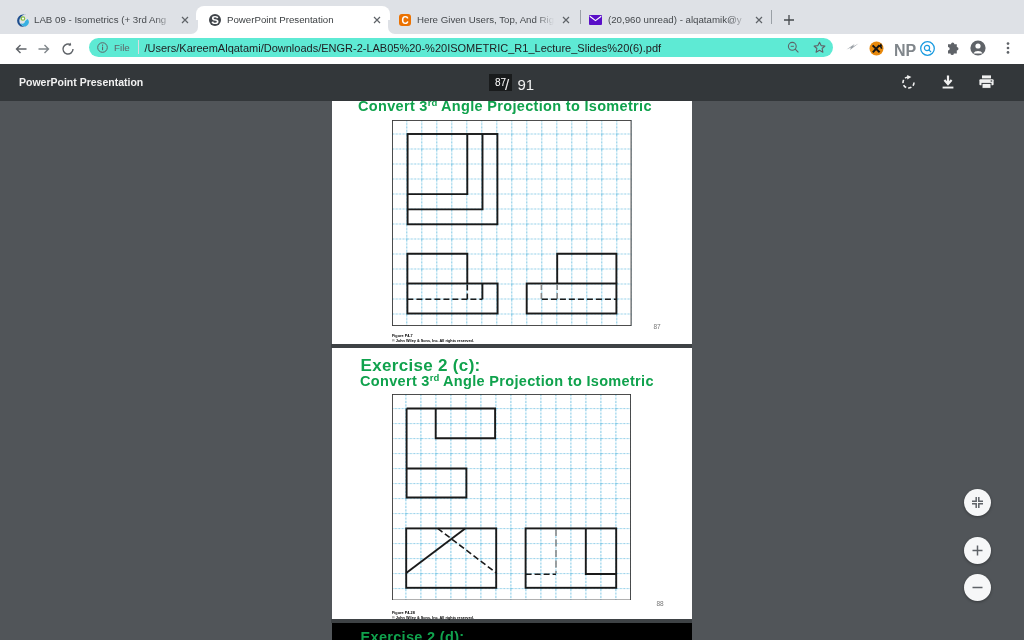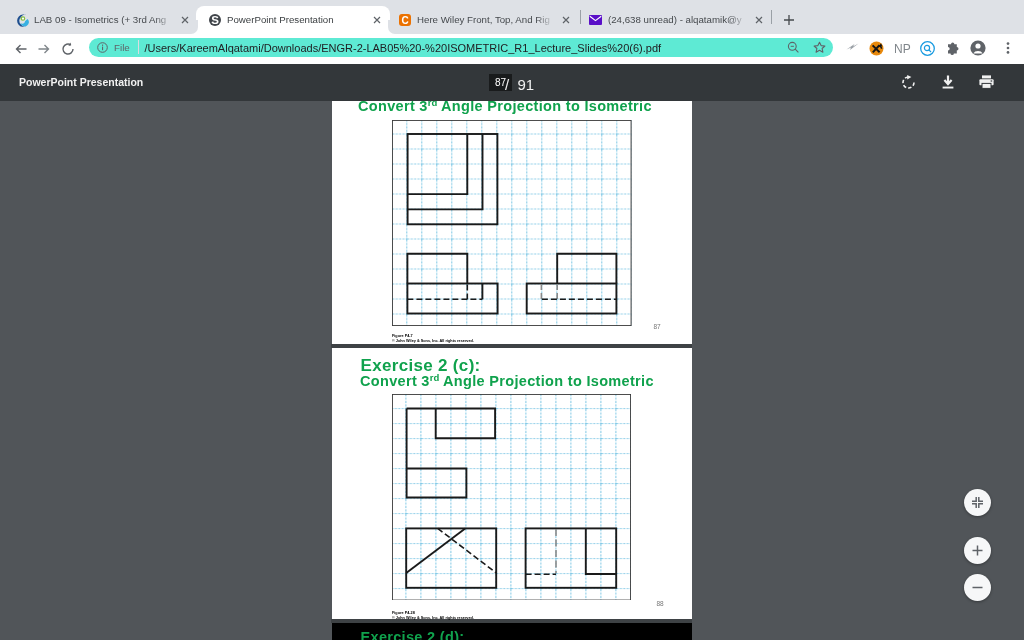--- a/index.html
+++ b/index.html
@@ -32,31 +32,31 @@
     <circle cx="6" cy="6" r="6" fill="#40454a"></circle>
     <text x="6" y="10" font-family="Liberation Sans,sans-serif" font-size="11.5" font-weight="bold" fill="#fff" text-anchor="middle">S</text>
   </svg>
   <div class="tabtxt abs" style="left:227px;top:14px;width:140px;color:#3c4043">PowerPoint Presentation</div>
   <svg class="abs" style="left:372px;top:15px" width="10" height="10" viewBox="0 0 10 10">
       <path d="M2 2 L8 8 M8 2 L2 8" stroke="#5f6368" stroke-width="1.2"></path>
     </svg>
 
   <div class="abs" style="left:399px;top:13.5px;width:12px;height:12.5px;background:#eb7100;border-radius:3px"></div>
   <div class="abs" style="left:399px;top:13.5px;width:12px;height:12.5px;color:#fff;font-size:10px;font-weight:bold;text-align:center;line-height:13px">C</div>
-  <div class="abs tabtxt fade" style="left:417px;top:14px;width:140px">Here Wiley Front, Top, And Rig</div>
+  <div class="abs tabtxt fade" style="left:417px;top:14px;width:140px">Here Given Users, Top, And Rig</div>
   <svg class="abs" style="left:561px;top:15px" width="10" height="10" viewBox="0 0 10 10">
       <path d="M2 2 L8 8 M8 2 L2 8" stroke="#5f6368" stroke-width="1.2"></path>
     </svg>
   <div class="abs" style="left:580px;top:10px;width:1px;height:14px;background:#9aa0a6"></div>
 
   <svg class="abs" style="left:589px;top:15px" width="13" height="10" viewBox="0 0 13 10">
     <rect width="13" height="10" rx="1" fill="#5a0fc8"></rect>
     <path d="M0.8 1.2 L6.5 5.6 L12.2 1.2" stroke="#fff" stroke-width="1.2" fill="none"></path>
   </svg>
-  <div class="abs tabtxt fade" style="left:608px;top:14px;width:142px">(24,638 unread) - alqatamik@y</div>
+  <div class="abs tabtxt fade" style="left:608px;top:14px;width:142px">(20,960 unread) - alqatamik@y</div>
   <svg class="abs" style="left:754px;top:15px" width="10" height="10" viewBox="0 0 10 10">
       <path d="M2 2 L8 8 M8 2 L2 8" stroke="#5f6368" stroke-width="1.2"></path>
     </svg>
   <div class="abs" style="left:771px;top:10px;width:1px;height:14px;background:#9aa0a6"></div>
   <svg class="abs" style="left:783px;top:14px" width="12" height="12" viewBox="0 0 12 12">
       <path d="M6 1 L6 11 M1 6 L11 6" stroke="#45494d" stroke-width="1.3"></path>
     </svg>
 </div>
 
 <div class="abs" style="left:0;top:34px;width:1024px;height:30px;background:#fff">
@@ -92,21 +92,21 @@
 
   <svg class="abs" style="left:846px;top:9px" width="13" height="11" viewBox="0 0 13 11">
       <path d="M0.5 6.5 L5 4.5 L4 7 L12.5 0.5 L7 3.5 L8.5 1 Z" fill="#9aa0a6"></path>
     </svg>
   <svg class="abs" style="left:869px;top:7px" width="15" height="15" viewBox="0 0 15 15">
     <circle cx="7.5" cy="7.5" r="7" fill="#e8890c"></circle>
     <path d="M3.6 4.4 L10.6 11.2 M10.4 4.2 L3.8 11.4" stroke="#151515" stroke-width="2"></path>
     <path d="M9.8 4.8 A3.4 3.4 0 0 1 12.6 7.8" stroke="#151515" stroke-width="1.4" fill="none"></path>
     <path d="M12 2.2 L13.4 5.6 L9.8 5.2 Z" fill="#151515"></path>
   </svg>
-  <div class="abs" style="left:894px;top:8px;font-size:12px;font-weight:normal;color:#80868b;letter-spacing:0px">NP</div>
+  <div class="abs" style="left:894px;top:8px;font-size:16px;font-weight:bold;color:#80868b;letter-spacing:0px">NP</div>
   <svg class="abs" style="left:920px;top:7px" width="15" height="15" viewBox="0 0 15 15">
     <circle cx="7.5" cy="7.5" r="6.8" stroke="#1a9be0" stroke-width="1.3" fill="none"></circle>
     <circle cx="7" cy="7" r="2.6" stroke="#1a9be0" stroke-width="1.2" fill="none"></circle>
     <path d="M8.9 8.9 L11 11" stroke="#1a9be0" stroke-width="1.2"></path>
   </svg>
   <svg class="abs" style="left:946px;top:7.5px" width="14" height="14" viewBox="0 0 14 14">
     <path d="M5 2.2 a1.7 1.7 0 0 1 3.4 0 h2.4 v2.9 a1.7 1.7 0 0 1 0 3.4 v2.9 h-2.9 a1.7 1.7 0 0 1 -3.4 0 H2 V8.5 a1.7 1.7 0 0 0 0-3.4 V2.2 Z" fill="#5f6368"></path>
   </svg>
   <svg class="abs" style="left:970px;top:6px" width="16" height="16" viewBox="0 0 16 16">
     <circle cx="8" cy="8" r="7.6" fill="#5f6368"></circle>

